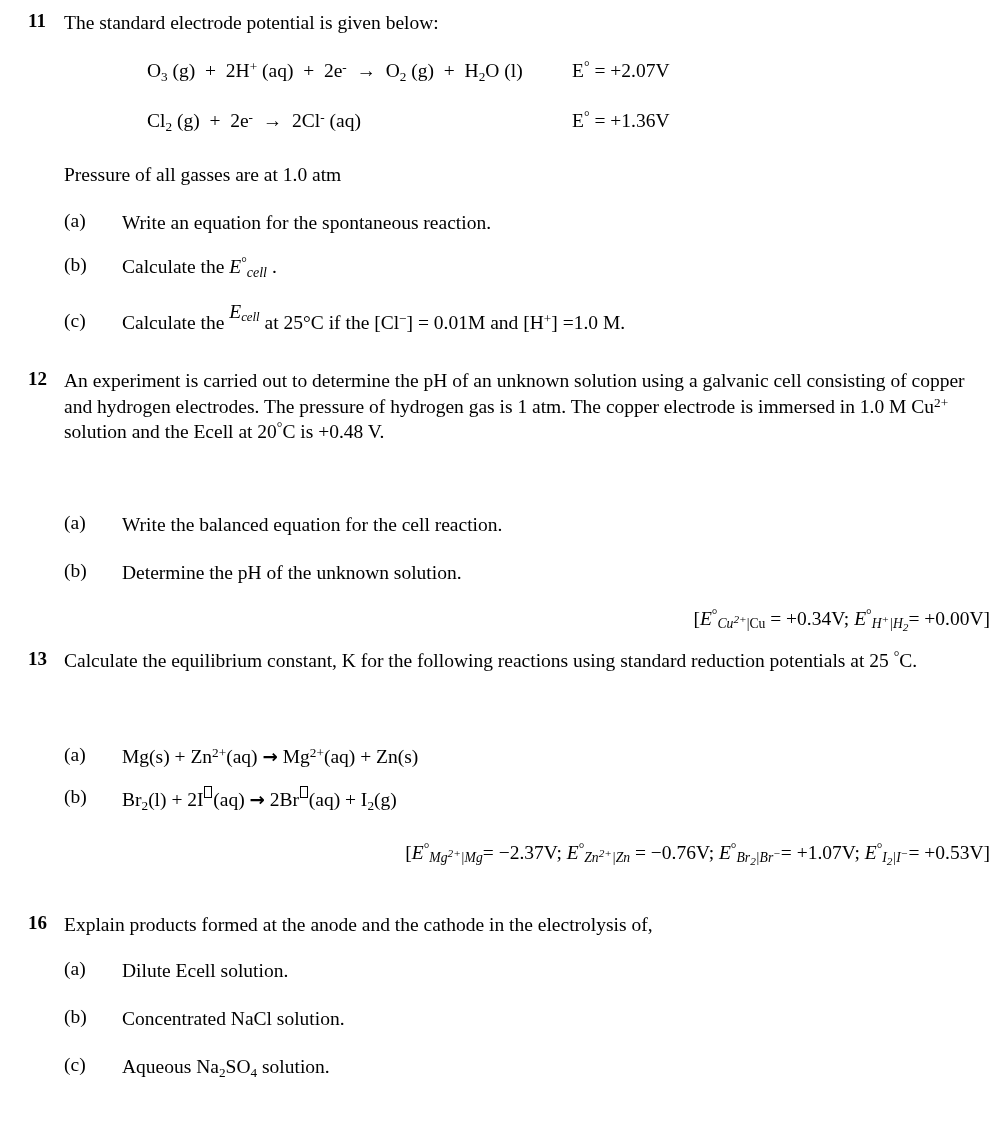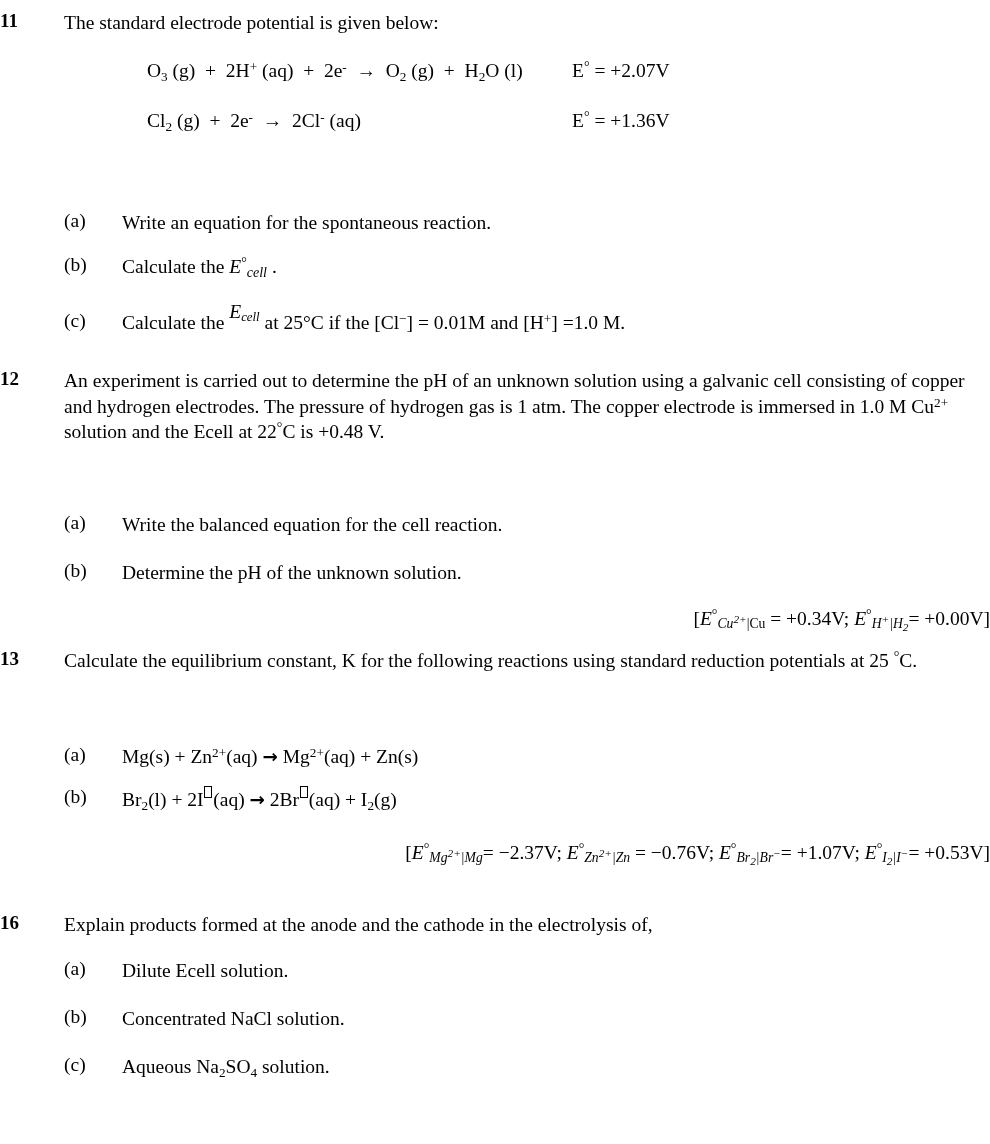--- a/index.html
+++ b/index.html
@@ -24,20 +24,21 @@
   }
 
   
   .q {
     display: flex;
     align-items: flex-start;
   }
   .q-num {
     width: 64px;
     flex: 0 0 64px;
+    padding-left: 28px;
     box-sizing: border-box;
     font-weight: bold;
     font-size: 19px;
   }
   .q-body {
     flex: 1 1 auto;
     padding-right: 8px;
   }
   .q-text {
     line-height: 1.32;
@@ -166,20 +167,28 @@
     <div class="eq-lhs">
       Cl<sub>2</sub> (g)&nbsp; +&nbsp; 2e<sup>-</sup>&nbsp;
       <span class="arrow-thin">→</span>&nbsp;
       2Cl<sup>-</sup> (aq)
     </div>
     <div class="eq-rhs">
       E<span class="deg">°</span> = <span>+1.36V</span>
     </div>
   </div>
 
+  <div class="blk" style="top:162px;">
+    <div class="q">
+      <div class="q-num"></div>
+      <div class="q-body">
+        <div class="q-text">Pressure of all gasses are at 1.0 atm</div>
+      </div>
+    </div>
+  </div>
 
   <div class="blk" style="top:210px;">
     <div class="q">
       <div class="q-num"></div>
       <div class="q-body">
         <div class="part">
           <div class="part-label">(a)</div>
           <div class="part-text">Write an equation for the spontaneous reaction.</div>
         </div>
       </div>
@@ -215,21 +224,21 @@
         </div>
       </div>
     </div>
   </div>
 
   <div class="blk" style="top:368px;">
     <div class="q">
       <div class="q-num">12</div>
       <div class="q-body">
         <div class="q-text">
-          <span>An experiment is carried out to determine the pH of an unknown solution using a galvanic cell consisting of copper and hydrogen electrodes. The pressure of hydrogen gas is 1 atm. The copper electrode is immersed in 1.0 M Cu</span><sup>2+</sup><span> solution and the Ecell at 22</span><span class="deg">°</span><span>C is +0.48 V.</span>
+          <span>An experiment is carried out to determine the pH of an unknown solution using a galvanic cell consisting of copper and hydrogen electrodes. The pressure of hydrogen gas is 1 atm. The copper electrode is immersed in 1.0 M Cu</span><sup>2+</sup><span> solution and the Ecell at 20</span><span class="deg">°</span><span>C is +0.48 V.</span>
         </div>
       </div>
     </div>
   </div>
 
   <div class="blk" style="top:512px;">
     <div class="q">
       <div class="q-num"></div>
       <div class="q-body">
         <div class="part">

